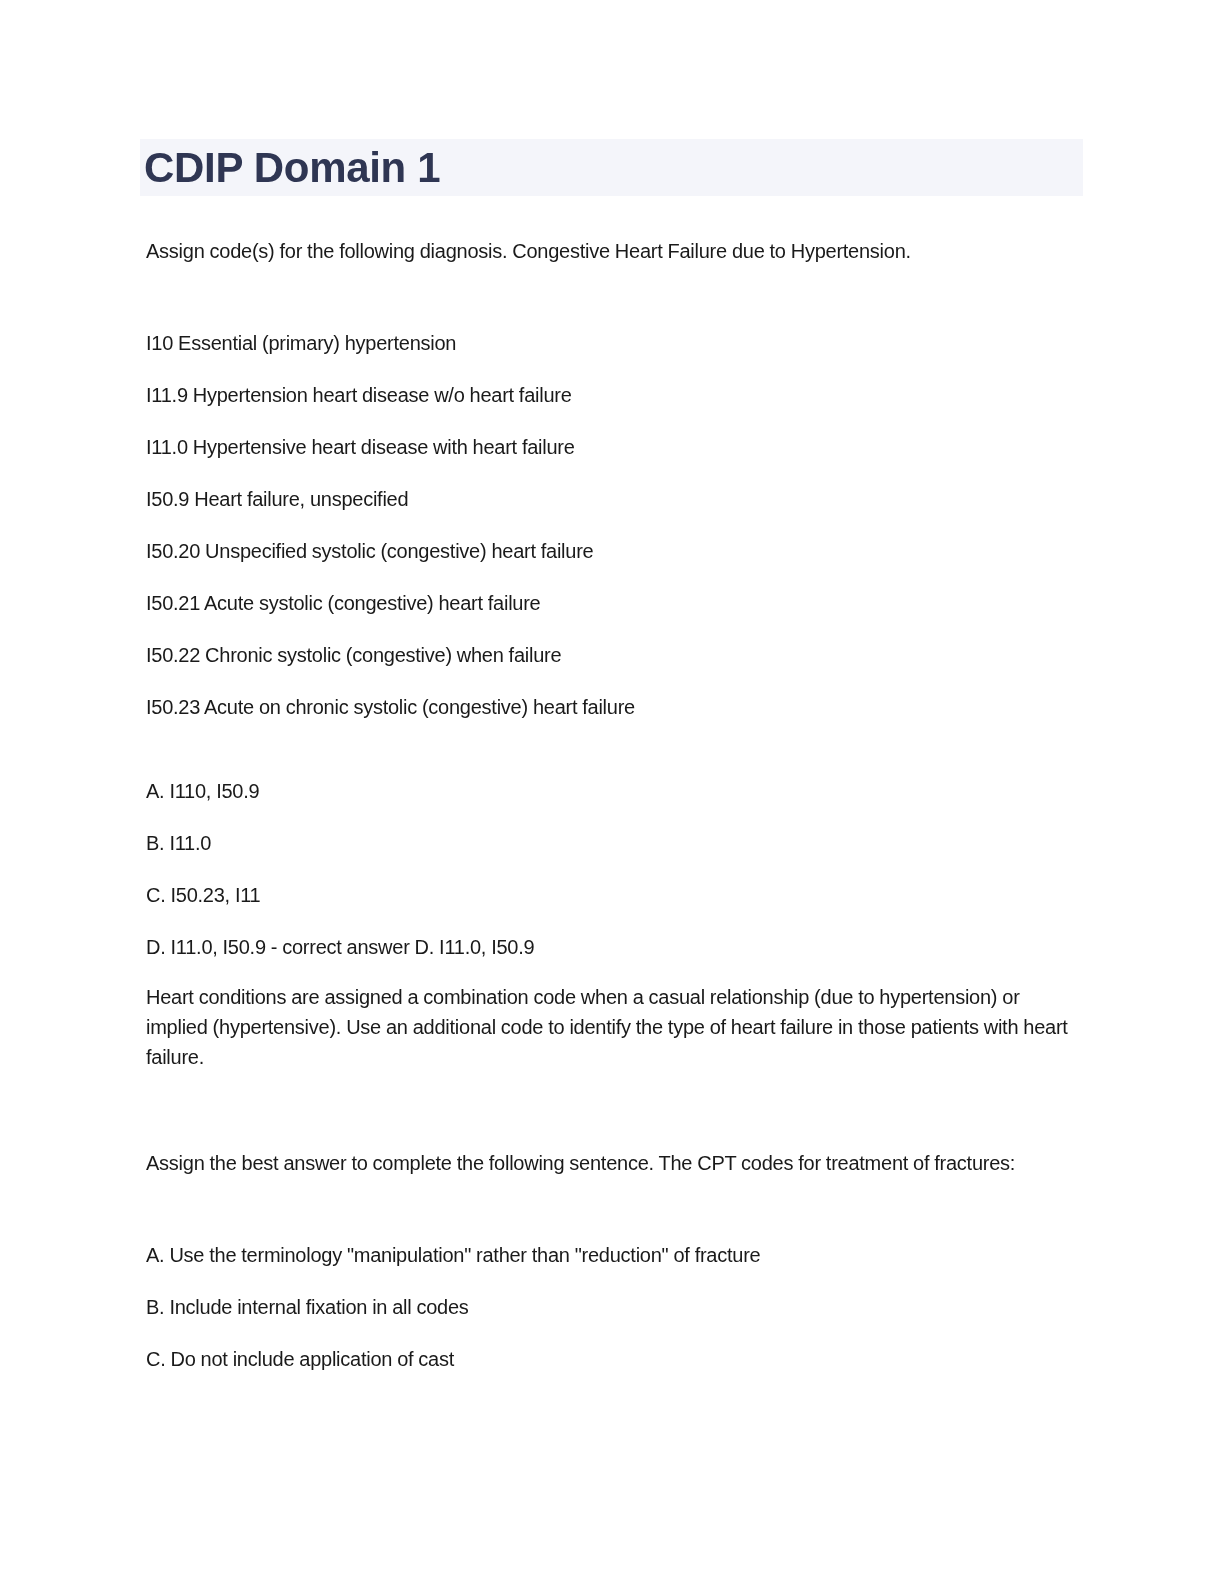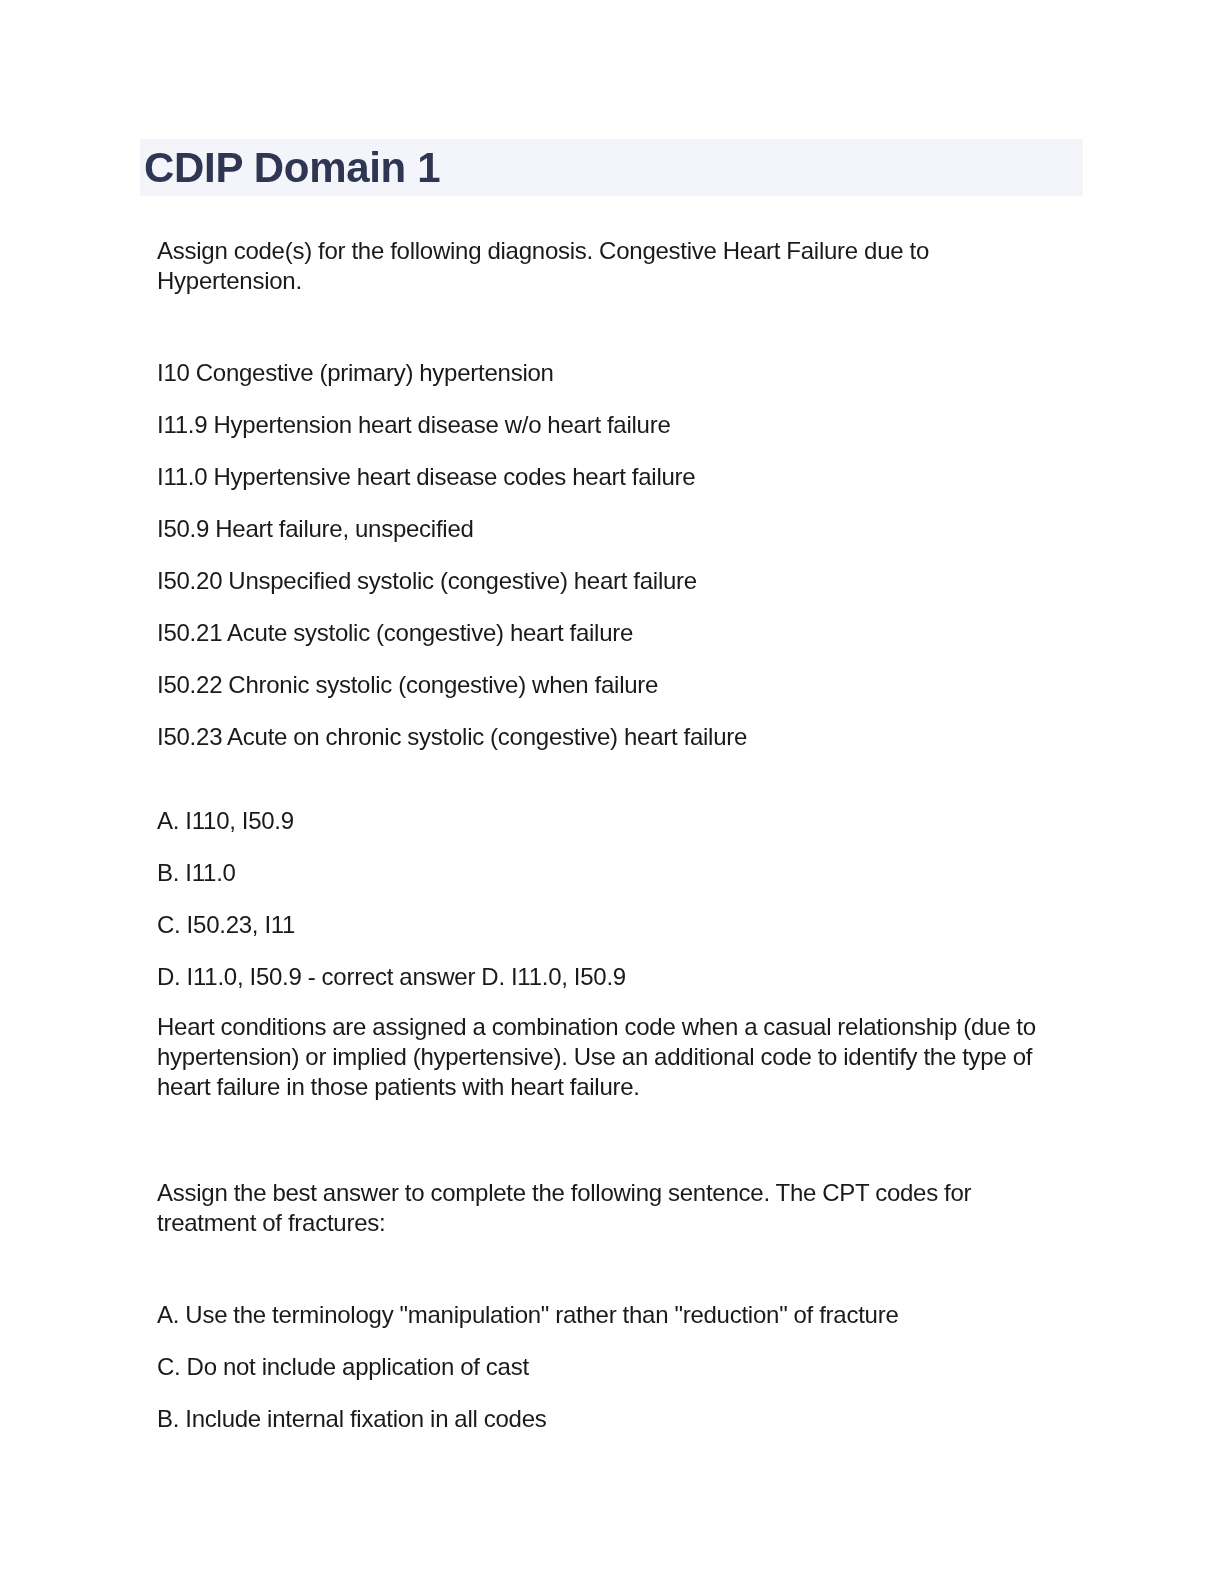--- a/index.html
+++ b/index.html
@@ -49,22 +49,22 @@
 
   
   .content {
     position: absolute;
     left: 142px;
     top: 236px;
     width: 930px;
   }
 
   .para {
-    margin: 0 0 22px 15px;
-    font-size: 24px;
+    margin: 0 0 22px 4px;
+    font-size: 20px;
     line-height: 30px;
     color: #1a1a1a;
     font-family: "Liberation Sans", sans-serif;
     letter-spacing: -0.25px;
     word-spacing: -0.3px;
   }
 
   .spacer-sm { height: 20px; }
   .spacer-md { height: 40px; }
   .spacer-lg { height: 54px; }
@@ -80,23 +80,23 @@
   <div class="title-band"></div>
   <h1 class="doc-title">CDIP Domain 1</h1>
 
   <div class="content">
 
     <p class="para">Assign code(s) for the following diagnosis. Congestive Heart Failure due to Hypertension.</p>
 
     <div class="spacer-md"></div>
 
     <div class="list">
-      <p class="para">I10 Congestive (primary) hypertension</p>
+      <p class="para">I10 Essential (primary) hypertension</p>
       <p class="para">I11.9 Hypertension heart disease w/o heart failure</p>
-      <p class="para">I11.0 Hypertensive heart disease codes heart failure</p>
+      <p class="para">I11.0 Hypertensive heart disease with heart failure</p>
       <p class="para">I50.9 Heart failure, unspecified</p>
       <p class="para">I50.20 Unspecified systolic (congestive) heart failure</p>
       <p class="para">I50.21 Acute systolic (congestive) heart failure</p>
       <p class="para">I50.22 Chronic systolic (congestive) when failure</p>
       <p class="para">I50.23 Acute on chronic systolic (congestive) heart failure</p>
     </div>
 
     <div class="spacer-lg"></div>
 
     <div class="list">
@@ -111,19 +111,19 @@
     <p class="para">Heart conditions are assigned a combination code when a casual relationship (due to hypertension) or implied (hypertensive). Use an additional code to identify the type of heart failure in those patients with heart failure.</p>
 
     <div class="spacer-lg"></div>
 
     <p class="para">Assign the best answer to complete the following sentence. The CPT codes for treatment of fractures:</p>
 
     <div class="spacer-md"></div>
 
     <div class="list">
       <p class="para">A. Use the terminology "manipulation" rather than "reduction" of fracture</p>
+      <p class="para">B. Include internal fixation in all codes</p>
       <p class="para">C. Do not include application of cast</p>
-      <p class="para">B. Include internal fixation in all codes</p>
     </div>
 
   </div>
 
 </div>
 
 </body></html>

